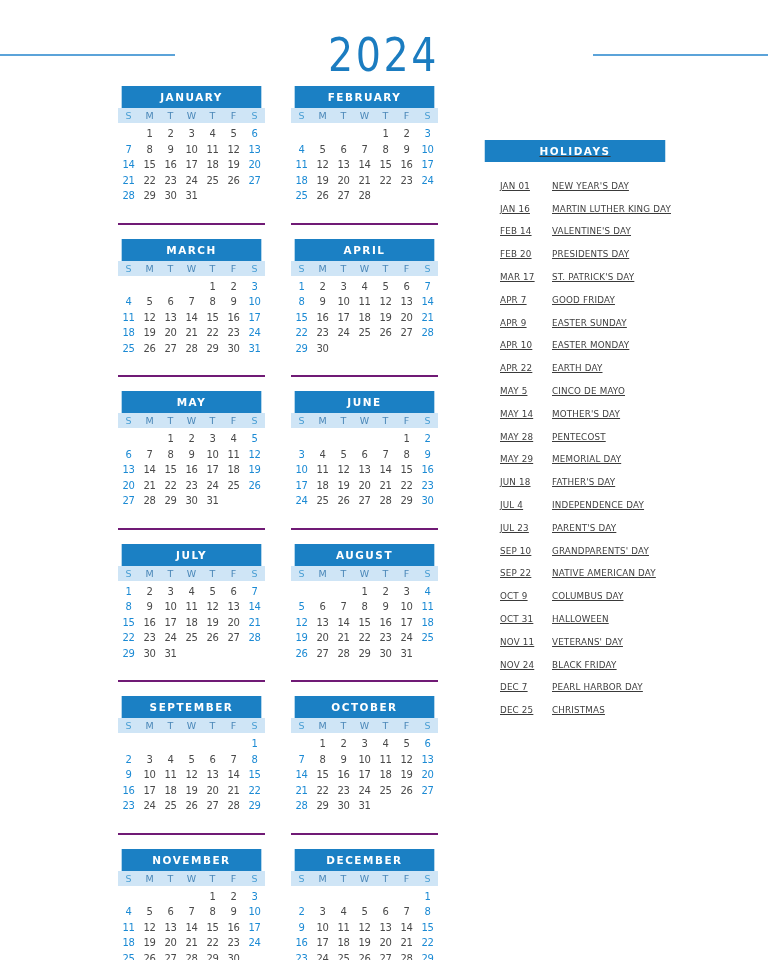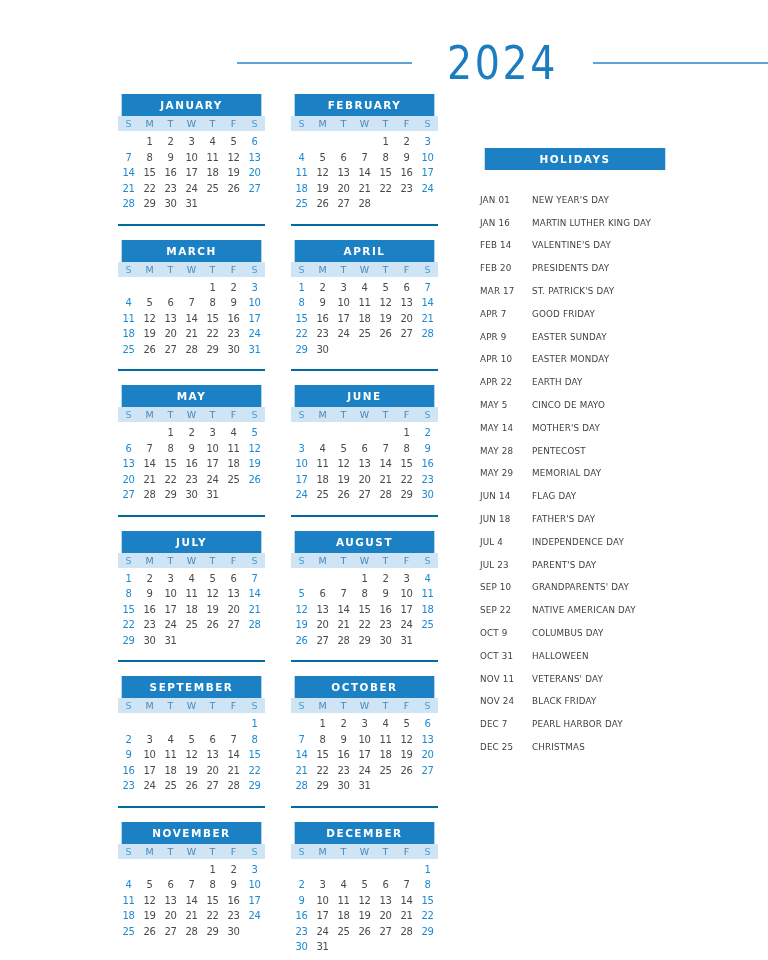--- a/index.html
+++ b/index.html
@@ -20,25 +20,24 @@
     position: relative;
     width: 768px;
     height: 960px;
     padding: 0;
   }
 
   
   .title-row {
     display: flex;
     align-items: center;
-    justify-content: flex-end;
+    justify-content: space-between;
     gap: 26px;
     padding-top: 24px;
     height: 86px;
-    margin-top: 8px;
   }
   .title-rule {
     height: 0;
     border-top: 2px solid #5ba3d9;
     width: 180px;
   }
   .title-rule.left  { width: 175px; }
   .title-rule.right { width: 175px; }
   .year {
     font-family: "DejaVu Sans", sans-serif;
@@ -62,22 +61,22 @@
     display: grid;
     grid-template-columns: 147px 147px;
     column-gap: 26px;
     row-gap: 0;
   }
 
   
   .month {
     width: 147px;
     margin-bottom: 14px;
-    border-bottom: 2px solid #0369a1;
-    padding-bottom: 12px;
+    border-bottom: 2px solid #701a75;
+    padding-bottom: 19px;
   }
   .month-header {
     background: #1b80c4;
     color: #ffffff;
     text-align: center;
     font-size: 11px;
     font-weight: bold;
     letter-spacing: 1.6px;
     padding: 5px 0 4px 0;
     font-family: "DejaVu Sans", sans-serif;
@@ -111,40 +110,42 @@
     letter-spacing: -0.3px;
   }
   .days-grid span.we { color: #1b8ad4; }
   .days-grid span.pad { color: transparent; }
 
   
   .holidays {
     width: 190px;
     margin-left: 42px;
     margin-top: 54px;
+    text-decoration: underline;
   }
   .holidays-header {
     background: #1b80c4;
     color: #ffffff;
     text-align: center;
     font-size: 11px;
     font-weight: bold;
     letter-spacing: 1.6px;
     padding: 5px 0 4px 0;
     font-family: "DejaVu Sans", sans-serif;
     margin-bottom: 12px;
     transform: scaleX(0.95);
   }
   .holiday-list {
     display: block;
   }
   .holiday-row {
     display: flex;
-    align-items: flex-end;
+    align-items: center;
     height: 22.8px;
+    margin-left: 20px;
   }
   .holiday-date {
     width: 52px;
     flex: 0 0 52px;
     font-size: 9.5px;
     color: #3f3f3f;
     font-family: "DejaVu Sans", sans-serif;
     letter-spacing: 0.2px;
     transform: scaleX(0.92);
     transform-origin: left center;
@@ -841,24 +842,20 @@
           </div>
           <div class="holiday-row">
             <div class="holiday-date">MAY 28</div>
             <div class="holiday-name">PENTECOST</div>
           </div>
           <div class="holiday-row">
             <div class="holiday-date">MAY 29</div>
             <div class="holiday-name">MEMORIAL DAY</div>
           </div>
           <div class="holiday-row">
-            <div class="holiday-date">JUN 14</div>
-            <div class="holiday-name">FLAG DAY</div>
-          </div>
-          <div class="holiday-row">
             <div class="holiday-date">JUN 18</div>
             <div class="holiday-name">FATHER'S DAY</div>
           </div>
           <div class="holiday-row">
             <div class="holiday-date">JUL 4</div>
             <div class="holiday-name">INDEPENDENCE DAY</div>
           </div>
           <div class="holiday-row">
             <div class="holiday-date">JUL 23</div>
             <div class="holiday-name">PARENT'S DAY</div>

